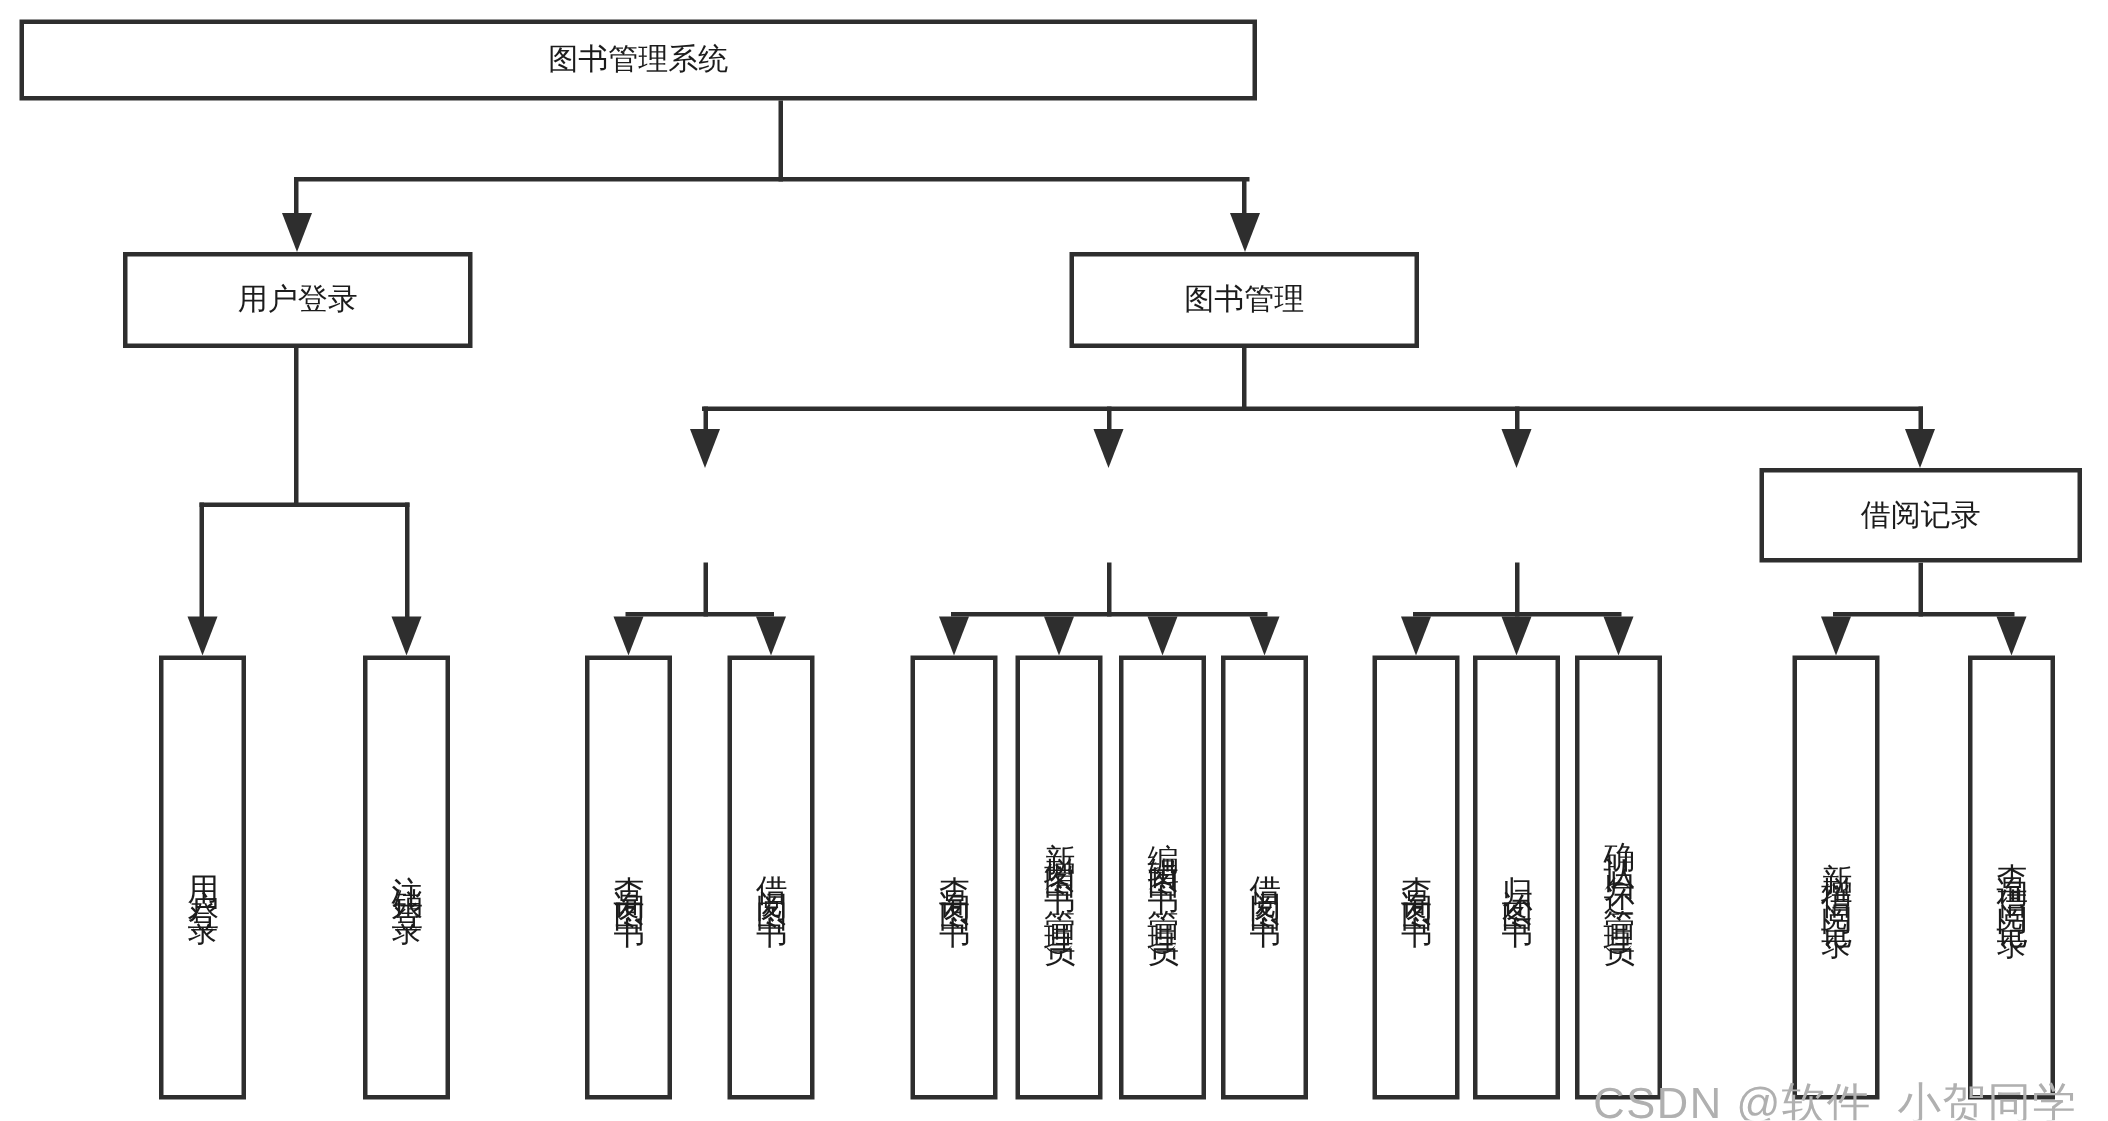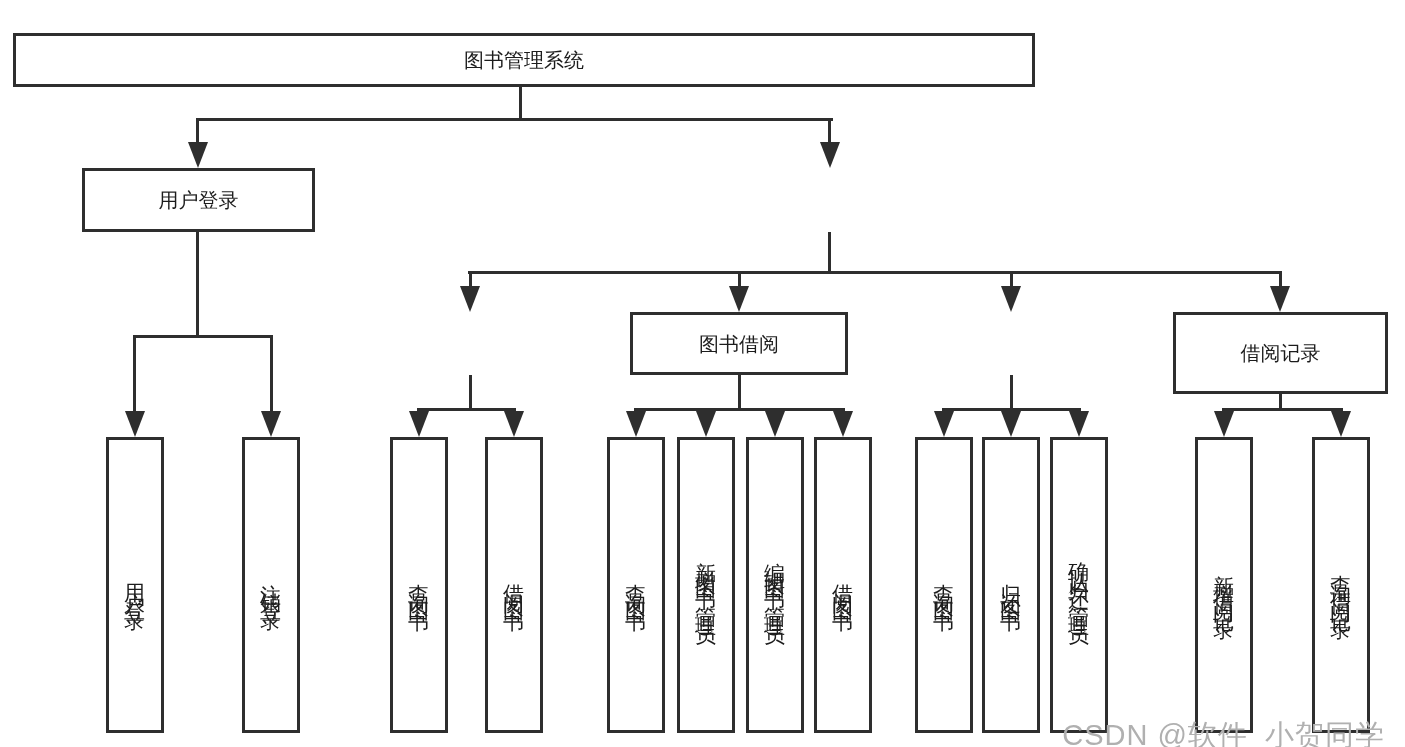--- a/index.html
+++ b/index.html
@@ -56,57 +56,57 @@
     color: var(--watermark);
     z-index: 3;
     letter-spacing: 1px;
   }
 </style>
 </head>
 <body>
 
 <div class="diagram">
 
-  <div class="box" style="left:13px; top:13px; width:1022px; height:54px;margin-top:20px;">
+  <div class="box" style="left:13px; top:13px; width:825px; height:54px;">
     <span>图书管理系统</span>
   </div>
 
   <div class="lv" style="left:519px; top:66px; height:55px;"></div>
   <div class="lh" style="left:197px; top:118px; width:636px;"></div>
   <div class="lv" style="left:196px; top:118px; height:26px;"></div>
   <div class="arrow" style="left:188px; top:142px;"></div>
   <div class="lv" style="left:828px; top:118px; height:26px;"></div>
   <div class="arrow" style="left:820px; top:142px;"></div>
 
   <div class="box" style="left:82px; top:168px; width:233px; height:64px;">
     <span>用户登录</span>
+  </div>
+  <div class="box" style="left:713px; top:168px; width:233px; height:64px;">
+    <span>图书管理</span>
   </div>
 
   <div class="lv" style="left:196px; top:232px; height:106px;"></div>
   <div class="lh" style="left:133px; top:335px; width:140px;"></div>
   <div class="lv" style="left:133px; top:335px; height:79px;"></div>
   <div class="arrow" style="left:125px; top:411px;"></div>
   <div class="lv" style="left:270px; top:335px; height:79px;"></div>
   <div class="arrow" style="left:261px; top:411px;"></div>
 
   <div class="lv" style="left:828px; top:232px; height:42px;"></div>
   <div class="lh" style="left:468px; top:271px; width:814px;"></div>
   <div class="lv" style="left:469px; top:271px; height:18px;"></div>
   <div class="arrow" style="left:460px; top:286px;"></div>
   <div class="lv" style="left:738px; top:271px; height:18px;"></div>
   <div class="arrow" style="left:729px; top:286px;"></div>
   <div class="lv" style="left:1010px; top:271px; height:18px;"></div>
   <div class="arrow" style="left:1001px; top:286px;"></div>
   <div class="lv" style="left:1279px; top:271px; height:18px;"></div>
   <div class="arrow" style="left:1270px; top:286px;"></div>
 
-  <div class="box" style="left:630px; top:312px; width:218px; height:63px;">
-    <span>图书借阅</span>
-  </div>
-  <div class="box" style="left:1173px; top:312px; width:215px; height:82px;">
+  <div class="box" style="left:1173px; top:312px; width:215px; height:63px;">
     <span>借阅记录</span>
   </div>
 
   <div class="lv" style="left:469px; top:375px; height:36px;"></div>
   <div class="lh" style="left:417px; top:408px; width:99px;"></div>
   <div class="arrow" style="left:409px; top:411px;"></div>
   <div class="arrow" style="left:504px; top:411px;"></div>
 
   <div class="lv" style="left:738px; top:375px; height:36px;"></div>
   <div class="lh" style="left:634px; top:408px; width:211px;"></div>

